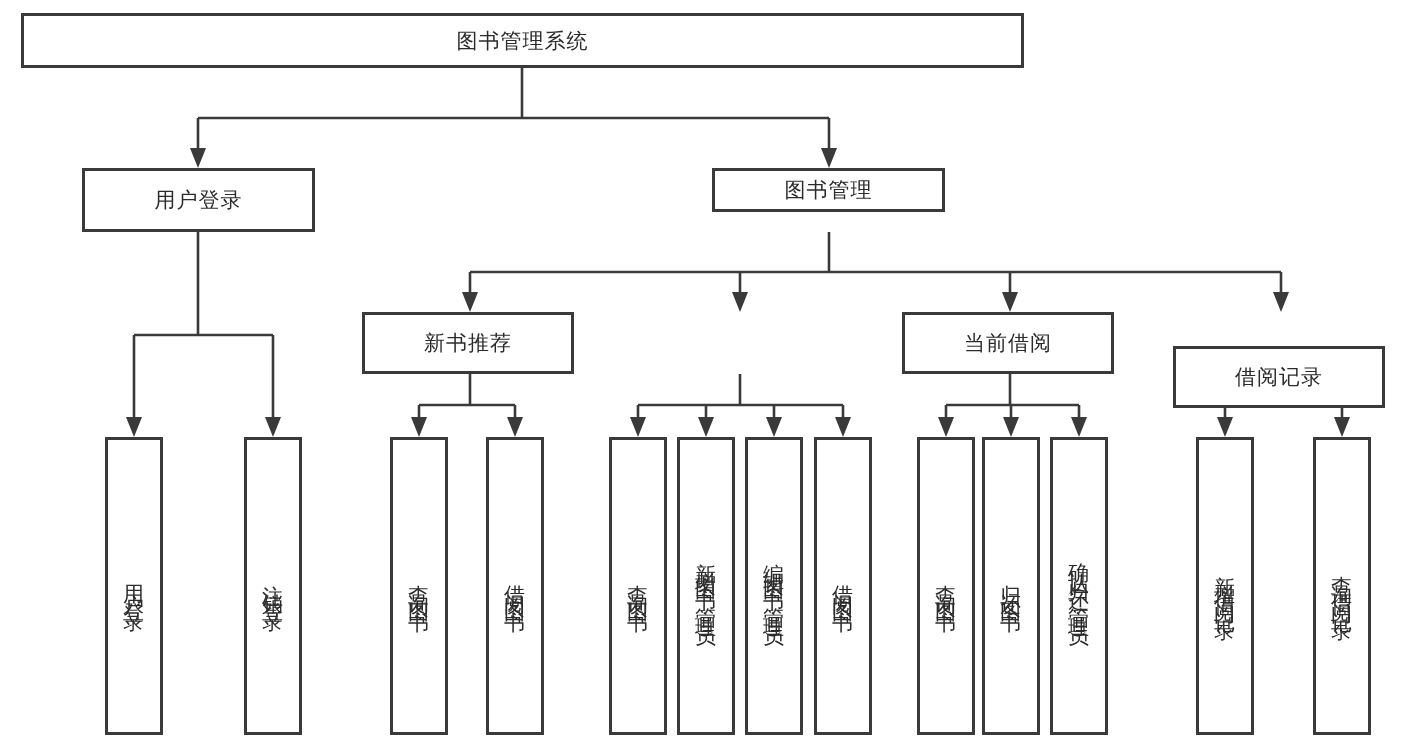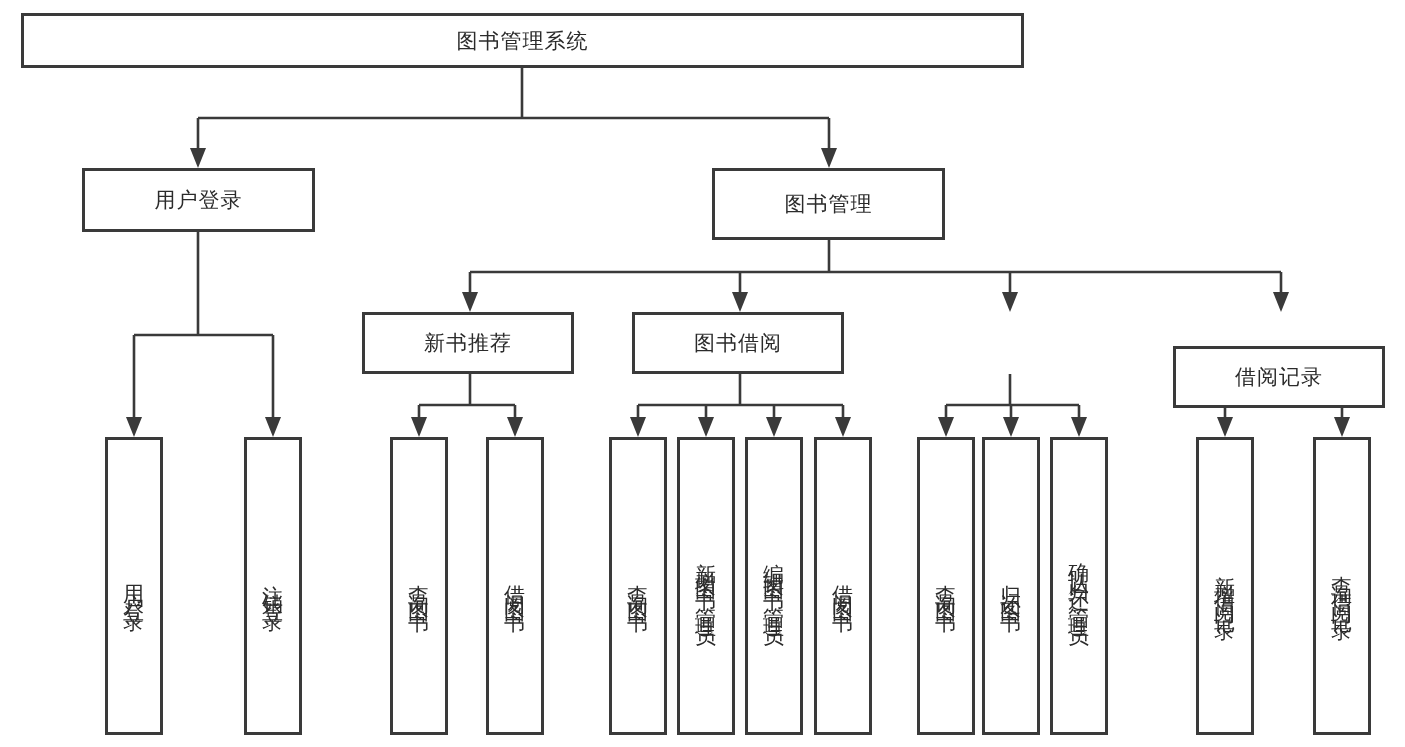--- a/index.html
+++ b/index.html
@@ -44,21 +44,21 @@
     letter-spacing:9px;
     line-height:1;
     width:58px;
     height:298px;
     top:437px;
   }
   
   .n-root{left:21px;top:13px;width:1003px;height:55px;}
   
   .n-user-login{left:82px;top:168px;width:233px;height:64px;}
-  .n-book-mgmt{left:712px;top:168px;width:233px;height:72px;}
+  .n-book-mgmt{left:712px;top:168px;width:233px;height:44px;}
   
   .l3{top:312px;width:212px;height:62px;}
   .n-new-book-rec{left:362px;}
   .n-book-borrow{left:632px;}
   .n-current-borrow{left:902px;}
   .n-borrow-records{left:1173px;margin-top:34px;}
   
   .n-ul-login{left:105px;}
   .n-ul-logout{left:244px;}
   .n-nb-query{left:390px;}
@@ -125,21 +125,21 @@
     <polygon points="1225,437 1217,417 1233,417"></polygon>
     <polygon points="1342,437 1334,417 1350,417"></polygon>
   </svg>
 
   <div class="node hbox n-root">图书管理系统</div>
 
   <div class="node hbox n-user-login">用户登录</div>
   <div class="node hbox n-book-mgmt">图书管理</div>
 
   <div class="node hbox l3 n-new-book-rec">新书推荐</div>
-  <div class="node hbox l3 n-book-borrow">图书借阅</div>
+  <div class="node hbox l3 n-current-borrow">当前借阅</div>
   <div class="node hbox l3 n-borrow-records">借阅记录</div>
 
   <div class="node vbox n-ul-login">用户登录</div>
   <div class="node vbox n-ul-logout">注销登录</div>
 
   <div class="node vbox n-nb-query">查询图书</div>
   <div class="node vbox n-nb-borrow">借阅图书</div>
 
   <div class="node vbox n-bb-query">查询图书</div>
   <div class="node vbox n-bb-add">新增图书（管理员）</div>

